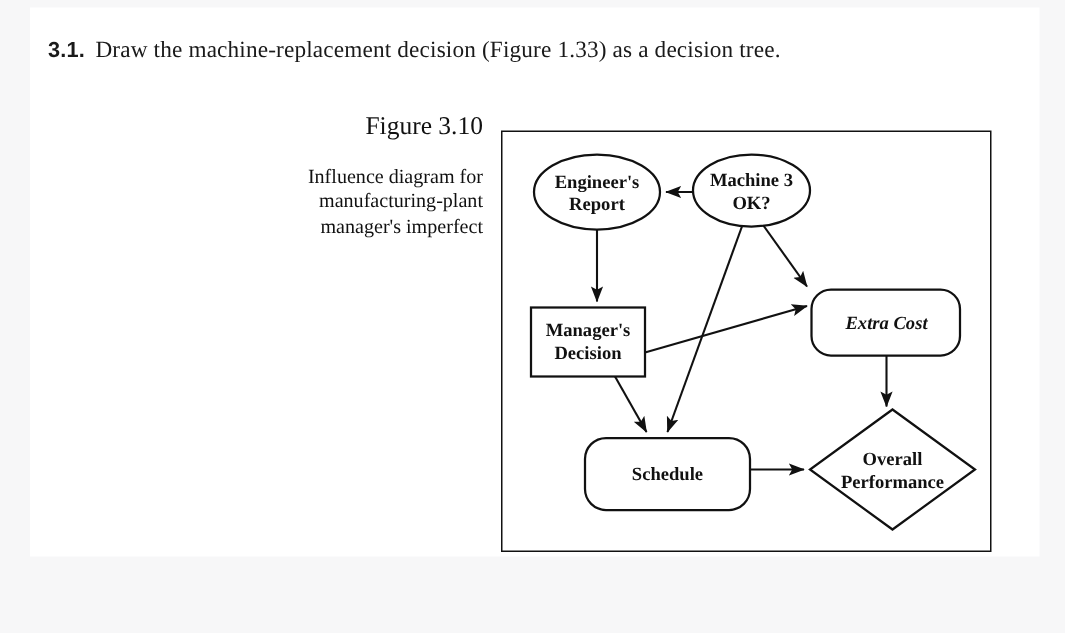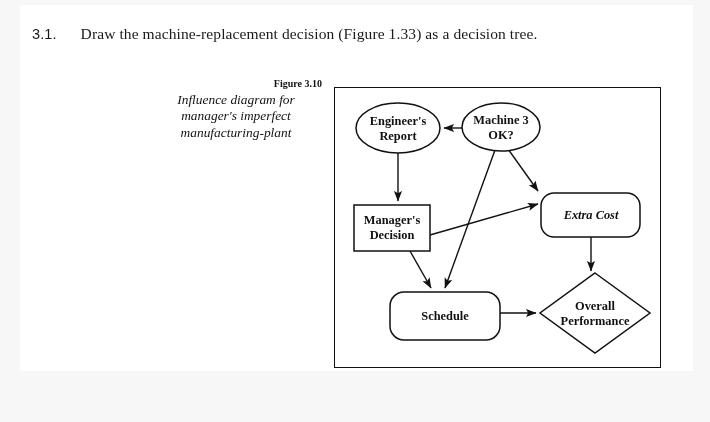--- a/index.html
+++ b/index.html
@@ -28,47 +28,45 @@
     position: absolute;
     left: 12px;
     top: 20px;
     width: 650px;
     font-size: 15.5px;
     color: #1a1a1a;
     letter-spacing: .1px;
     white-space: nowrap;
   }
   #exercise .num {
-    font-weight: normal;
+    font-weight: bold;
     font-family: "Liberation Sans", sans-serif;
     font-size: 14.5px;
-    margin-right: 24px;
+    margin-right: 7px;
   }
   
   #caption {
     position: absolute;
     left: 130px;
     top: 70px;
     width: 172px;
     text-align: right;
     color: #111;
   }
   #caption .fig-title {
-    font-weight: bold;
-    font-size: 10px;
+    font-weight: normal;
+    font-size: 17px;
     line-height: 17px;
     font-family: "Liberation Serif", serif;
   }
   #caption .fig-desc {
-    font-style: italic;
     font-size: 13.4px;
     line-height: 16.4px;
-    margin-top: 0;
+    margin-top: 18px;
     font-family: "Liberation Serif", serif;
-    text-align: center;
   }
   
   #figure-frame {
     position: absolute;
     left: 314px;
     top: 82px;
     width: 327px;
     height: 281px;
     border: 1.6px solid #111;
     box-sizing: border-box;
@@ -105,22 +103,22 @@
   <div id="sheet">
 
     <div id="exercise">
       <span class="num">3.1.</span><span>Draw the machine-replacement decision (Figure 1.33) as a decision tree.</span>
     </div>
 
     <div id="caption">
       <div class="fig-title">Figure 3.10</div>
       <div class="fig-desc">
         <div>Influence diagram for</div>
+        <div>manufacturing-plant</div>
         <div>manager's imperfect</div>
-        <div>manufacturing-plant</div>
       </div>
     </div>
 
     <div id="figure-frame"></div>
 
     <svg id="diagram-svg" width="327" height="281" viewBox="0 0 327 281">
       <defs>
         <marker id="arrow" markerWidth="9" markerHeight="9" refX="7.2" refY="3.1" orient="auto" markerUnits="strokeWidth">
           <path d="M0,0.2 L7.6,3.1 L0,6 L1.6,3.1 Z" fill="#111111"></path>
         </marker>

